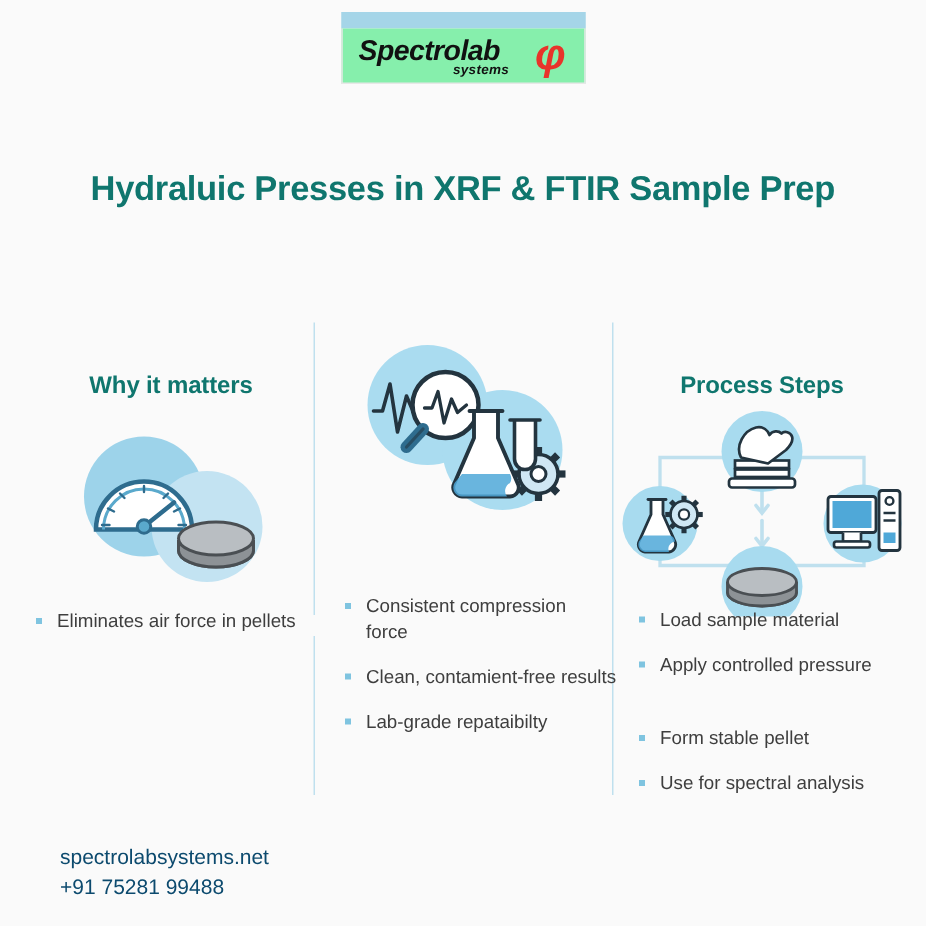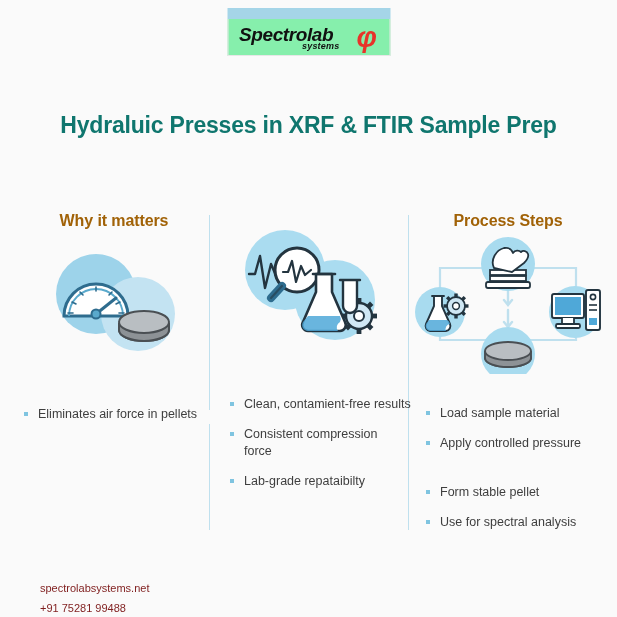--- a/index.html
+++ b/index.html
@@ -97,23 +97,24 @@
     width: 192px;
   }
   .col-1 { left: 18px; }
   .col-2 { left: 213px; }
   .col-3 { left: 412px; }
 
   .col-head {
     text-align: center;
     font-size: 16px;
     font-weight: bold;
-    color: #a16207;
+    color: #0f766e;
     letter-spacing: -0.1px;
     height: 22px;
+    margin-top: 37px;
   }
 
   .art {
     height: 140px;
     position: relative;
   }
 
   
   .divider {
     position: absolute;
@@ -149,24 +150,24 @@
     width: 4px;
     height: 4px;
     background: #7fc4e0;
   }
   .bullet.gap { margin-bottom: 32px; }
 
   
   .footer {
     position: absolute;
     left: 40px;
-    top: 578px;
-    font-size: 11px;
+    top: 561px;
+    font-size: 14px;
     line-height: 20px;
-    color: #7f1d1d;
+    color: #0c4a6e;
   }
 </style>
 </head>
 <body>
 
 <div class="logo-wrap">
   <div class="logo-bar"></div>
   <div class="logo-box">
     <span class="logo-name">Spectrolab</span>
     <span class="logo-sub">systems</span>
@@ -315,22 +316,22 @@
       </svg>
     </div>
   </div>
 </div>
 
 <div class="bullets bl-1">
   <div class="bullet">Eliminates air force in pellets</div>
 </div>
 
 <div class="bullets bl-2">
+  <div class="bullet" style="width:160px">Consistent compression force</div>
   <div class="bullet">Clean, contamient-free results</div>
-  <div class="bullet" style="width:160px">Consistent compression force</div>
   <div class="bullet">Lab-grade repataibilty</div>
 </div>
 
 <div class="bullets bl-3">
   <div class="bullet">Load sample material</div>
   <div class="bullet gap">Apply controlled pressure</div>
   <div class="bullet">Form stable pellet</div>
   <div class="bullet">Use for spectral analysis</div>
 </div>
 

